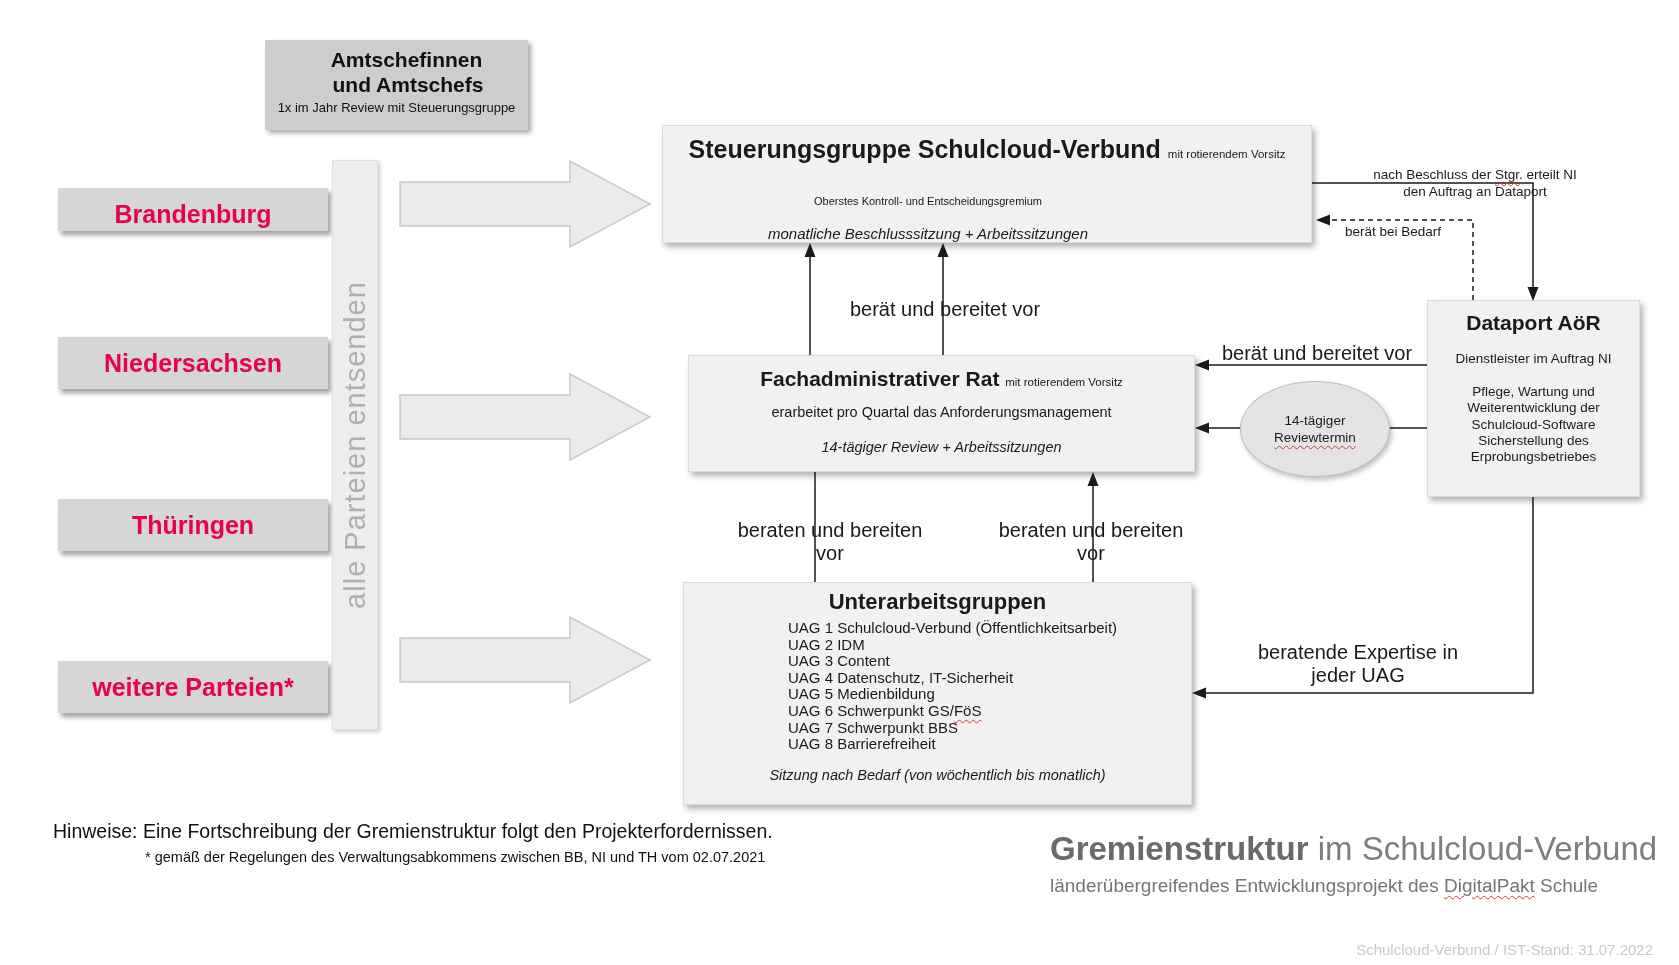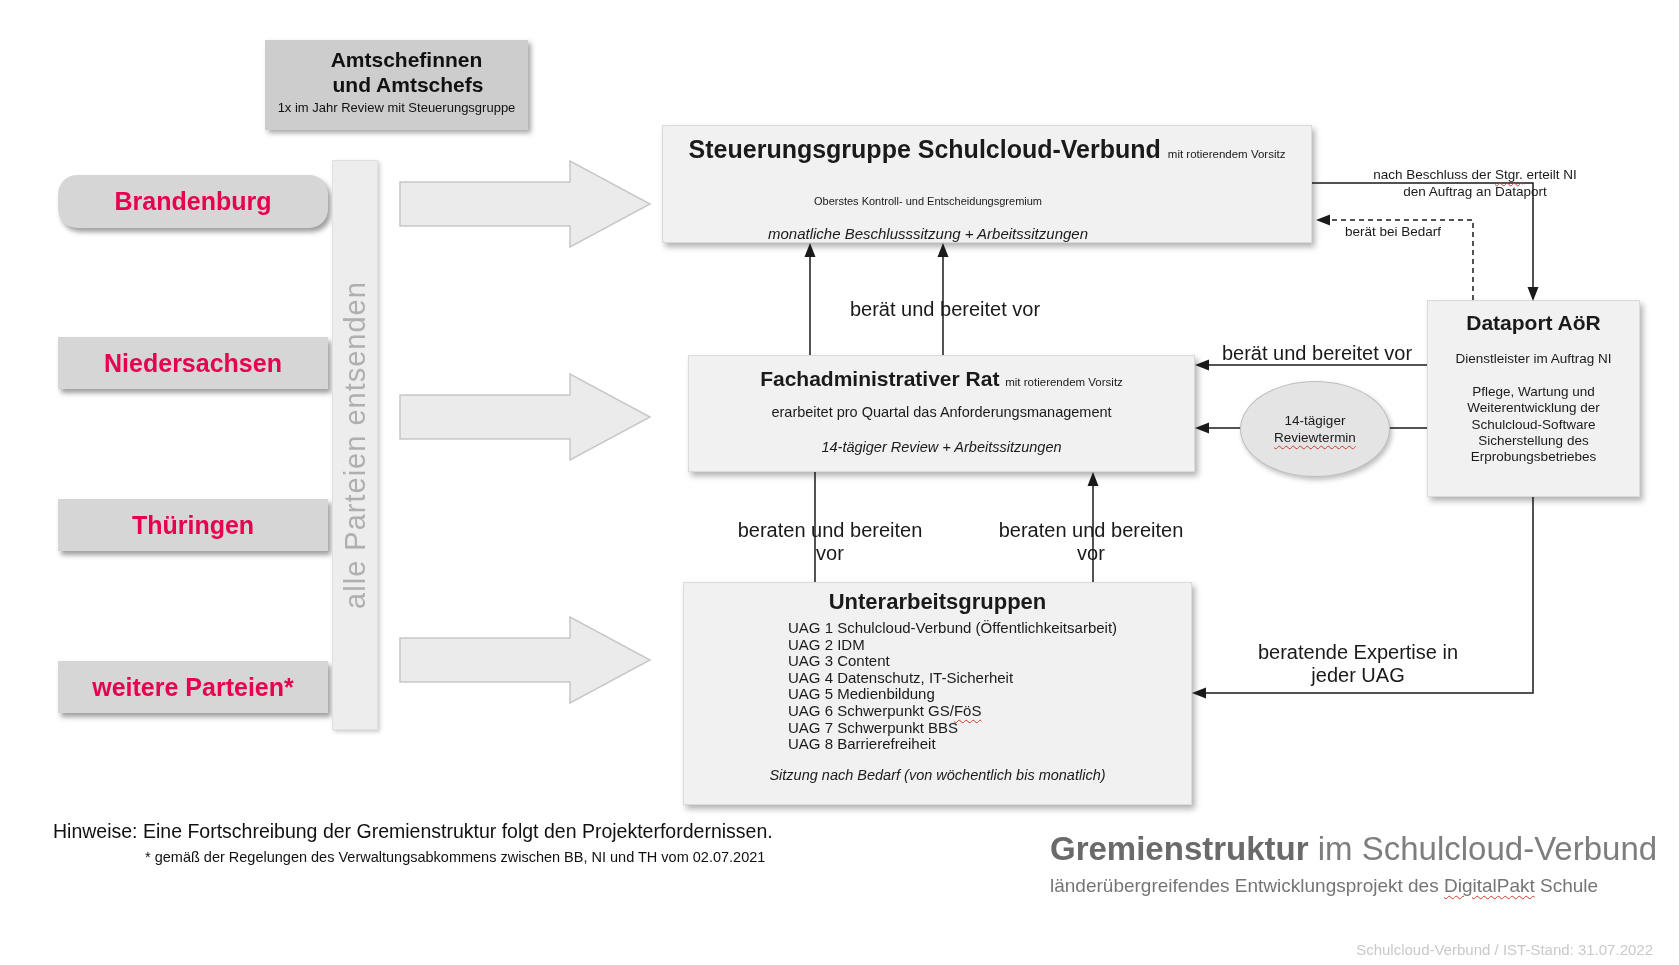--- a/index.html
+++ b/index.html
@@ -68,21 +68,21 @@
       <polygon points="1206,687.5 1206,698.5 1192,693"></polygon>
     </g>
   </svg>
 
   <div class="abs darkbox" style="left:265px;top:40px;width:263px;height:90px;padding-top:7px;">
     <div style="font-size:21px;font-weight:bold;line-height:25px;padding-left:20px;">Amtschefinnen</div>
     <div style="font-size:21px;font-weight:bold;line-height:25px;padding-left:23px;">und Amtschefs</div>
     <div style="font-size:13px;margin-top:3px;">1x im Jahr Review mit Steuerungsgruppe</div>
   </div>
 
-  <div class="abs party" style="left:58px;top:175px;width:270px;height:53px;border-radius:19px;">Brandenburg</div>
+  <div class="abs party" style="left:58px;top:188px;width:270px;height:43px;">Brandenburg</div>
   <div class="abs party" style="left:58px;top:337px;width:270px;height:52px;">Niedersachsen</div>
   <div class="abs party" style="left:58px;top:499px;width:270px;height:52px;">Thüringen</div>
   <div class="abs party" style="left:58px;top:661px;width:270px;height:52px;">weitere Parteien*</div>
 
   <div class="abs bar" style="left:332px;top:160px;width:46px;height:570px;"></div>
   <div class="abs bartext" style="left:55px;top:422px;width:600px;height:46px;line-height:46px;">alle Parteien entsenden</div>
 
   <div class="abs arrowlbl" style="left:400px;top:186px;width:240px;">1 stimmberechtigtes Mitglied +
 1 ständige Vertretung</div>
   <div class="abs arrowlbl" style="left:400px;top:399px;width:240px;">1 stimmberechtigtes Mitglied +

